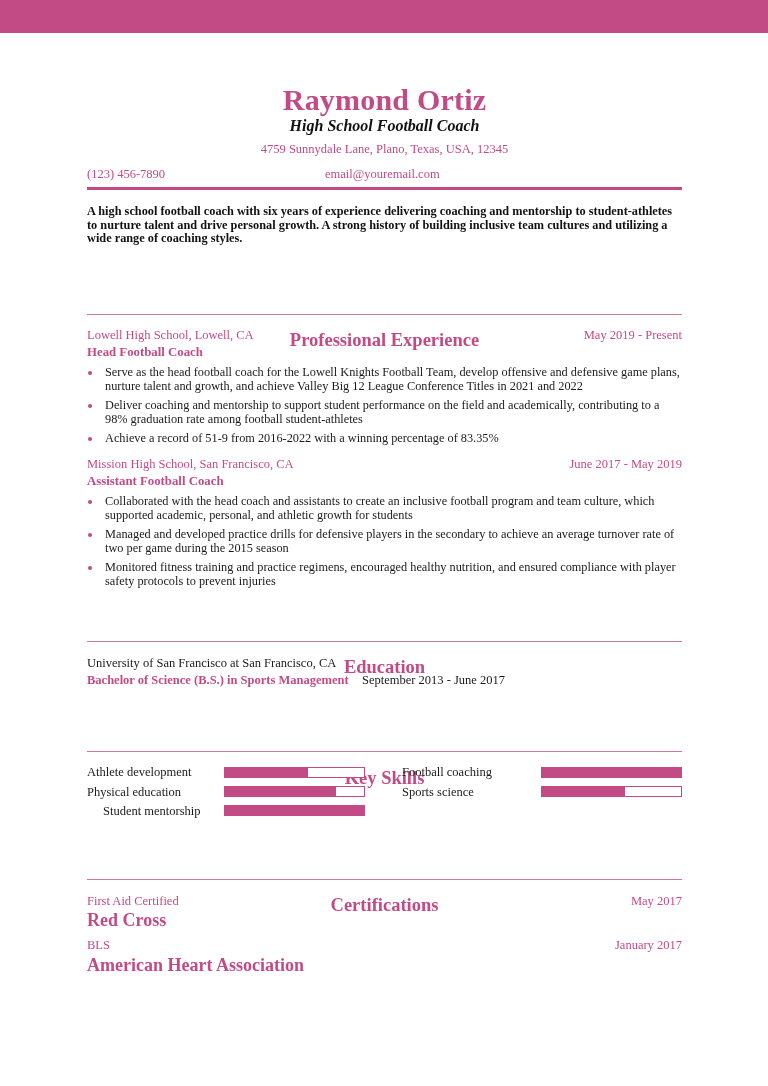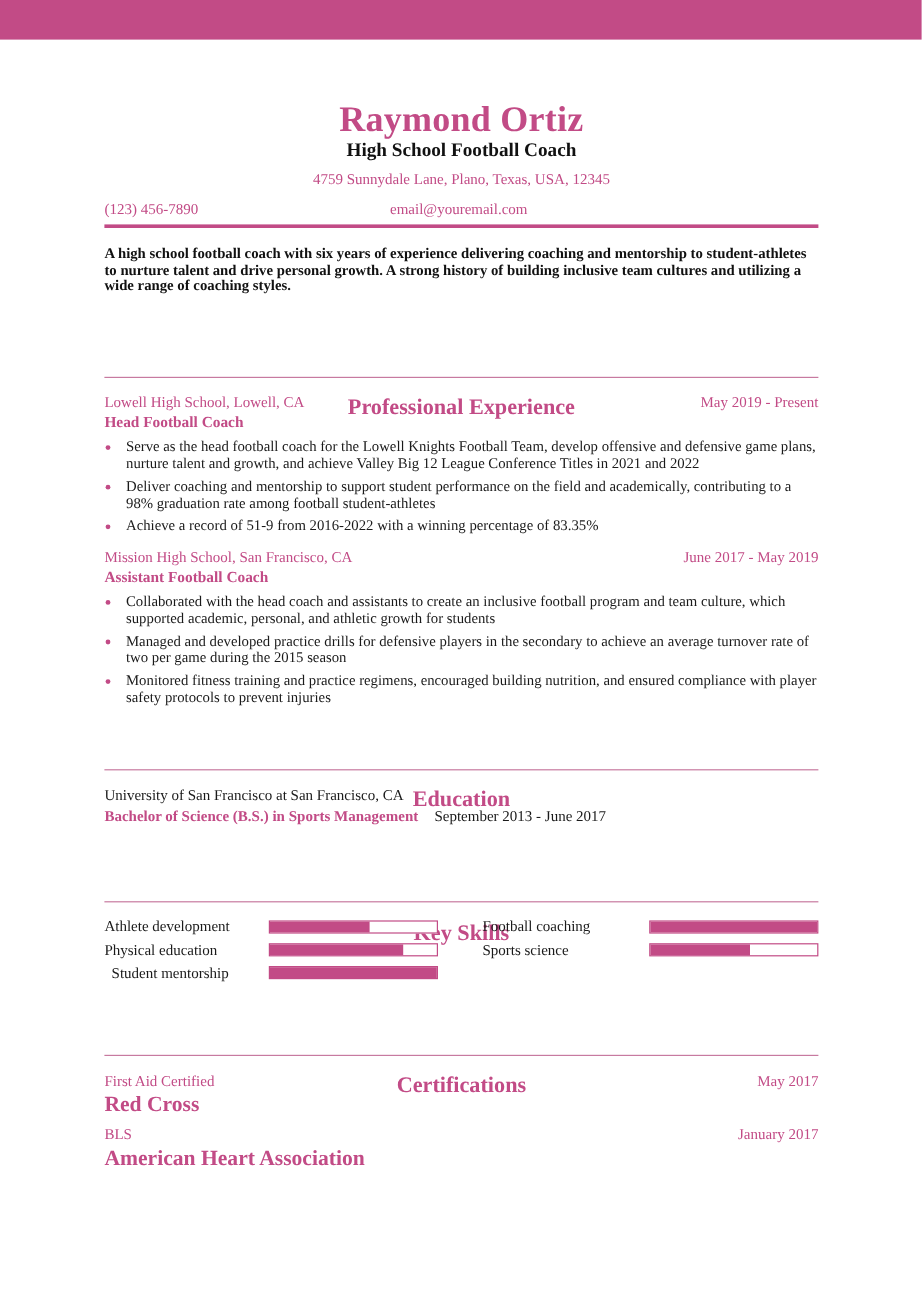--- a/index.html
+++ b/index.html
@@ -3,21 +3,21 @@
 <meta charset="utf-8">
 <style>
   html, body { margin: 0; padding: 0; background: #fff; }
   body { width: 768px; height: 1086px; position: relative; overflow: hidden;
          font-family: "Liberation Serif", "DejaVu Serif", serif; color: #1a1a1a; }
   .topbar { position: absolute; left: 0; top: 0; width: 768px; height: 33px; background: #c24b86; }
   .page { position: absolute; left: 87px; top: 0; width: 595px; }
   .name { position: absolute; left: 0; top: 83px; width: 595px; text-align: center;
           font-size: 30px; font-weight: bold; color: #c24b86; letter-spacing: 0.2px; }
   .title { position: absolute; left: 0; top: 117px; width: 595px; text-align: center;
-           font-size: 16px; font-weight: bold; color: #111; }
+           font-size: 16px; font-weight: bold; color: #111; font-style: italic; }
   .address { position: absolute; left: 0; top: 142px; width: 595px; text-align: center;
              font-size: 12.5px; color: #c24b86; }
   .phone { position: absolute; left: 0; top: 167px; font-size: 12.5px; color: #c24b86; }
   .email { position: absolute; left: 238px; top: 167px; font-size: 12.5px; color: #c24b86; }
   .hr-thick { position: absolute; left: 0; top: 187px; width: 595px; height: 3px; background: #c24b86; }
   .summary { position: absolute; left: 0; top: 205px; width: 595px; font-size: 12.3px;
              font-weight: bold; line-height: 13.5px; color: #111; }
   .section-title { position: absolute; left: 0; width: 595px; text-align: center;
                    font-size: 18.5px; font-weight: bold; color: #c24b86; margin-top: 44px; }
   .hr-thin { position: absolute; left: 0; width: 595px; height: 1px; background: #c77aa0; }
@@ -69,21 +69,21 @@
   </ul>
 
   <div class="row" style="top:457px">
     <span class="left">Mission High School, San Francisco, CA</span>
     <span class="right">June 2017 - May 2019</span>
   </div>
   <div class="role" style="top:474px">Assistant Football Coach</div>
   <ul class="bullets" style="top:495px">
     <li><span class="dot"></span><span>Collaborated with the head coach and assistants to create an inclusive football program and team culture, which supported academic, personal, and athletic growth for students</span></li>
     <li><span class="dot"></span><span>Managed and developed practice drills for defensive players in the secondary to achieve an average turnover rate of two per game during the 2015 season</span></li>
-    <li><span class="dot"></span><span>Monitored fitness training and practice regimens, encouraged building nutrition, and ensured compliance with player safety protocols to prevent injuries</span></li>
+    <li><span class="dot"></span><span>Monitored fitness training and practice regimens, encouraged healthy nutrition, and ensured compliance with player safety protocols to prevent injuries</span></li>
   </ul>
 
   <div class="section-title" style="top:613px">Education</div>
   <div class="hr-thin" style="top:641px"></div>
   <div class="edu-school">University of San Francisco at San Francisco, CA</div>
   <div class="edu-degree">Bachelor of Science (B.S.) in Sports Management</div>
   <div class="edu-dates">September 2013 - June 2017</div>
 
   <div class="section-title" style="top:724px">Key Skills</div>
   <div class="hr-thin" style="top:751px"></div>
@@ -91,21 +91,21 @@
   <div class="skill-label" style="left:0;top:765px">Athlete development</div>
   <div class="skill-bar" style="left:137px;top:767px">
       <div class="skill-fill" style="width:60%"></div>
     </div>
 
   <div class="skill-label" style="left:0;top:785px">Physical education</div>
   <div class="skill-bar" style="left:137px;top:786px">
       <div class="skill-fill" style="width:80%"></div>
     </div>
 
-  <div class="skill-label" style="left:6px;top:804px">Student mentorship</div>
+  <div class="skill-label" style="left:16px;top:804px">Student mentorship</div>
   <div class="skill-bar" style="left:137px;top:805px">
       <div class="skill-fill" style="width:100%"></div>
     </div>
 
   <div class="skill-label" style="left:315px;top:765px">Football coaching</div>
   <div class="skill-bar" style="left:454px;top:767px">
       <div class="skill-fill" style="width:100%"></div>
     </div>
 
   <div class="skill-label" style="left:315px;top:785px">Sports science</div>

